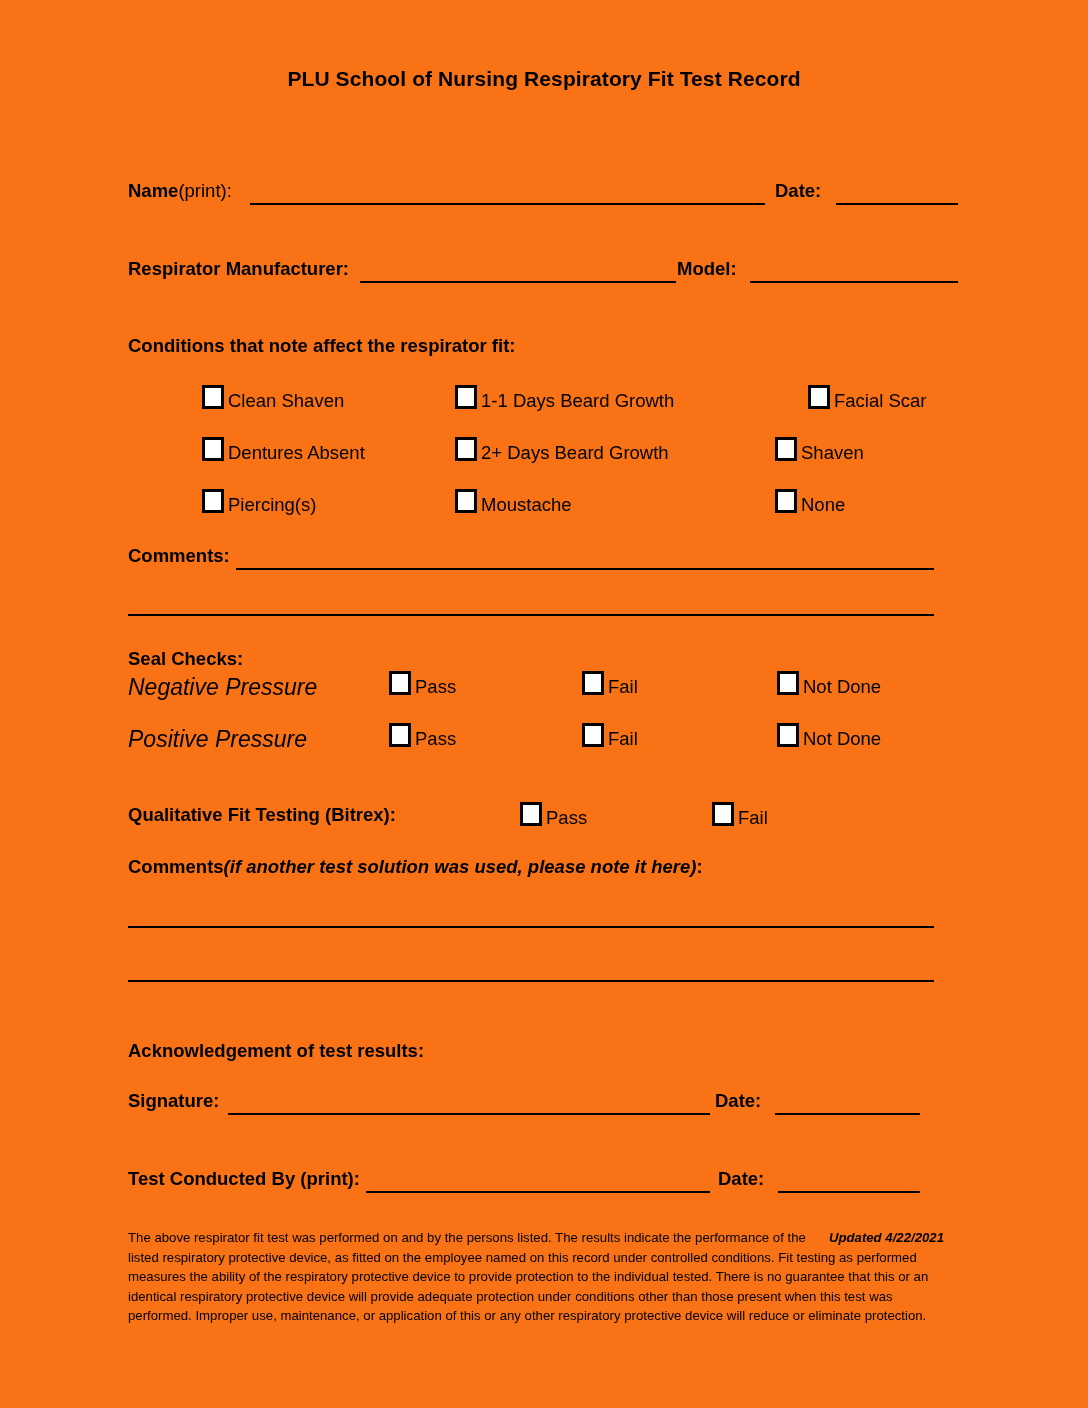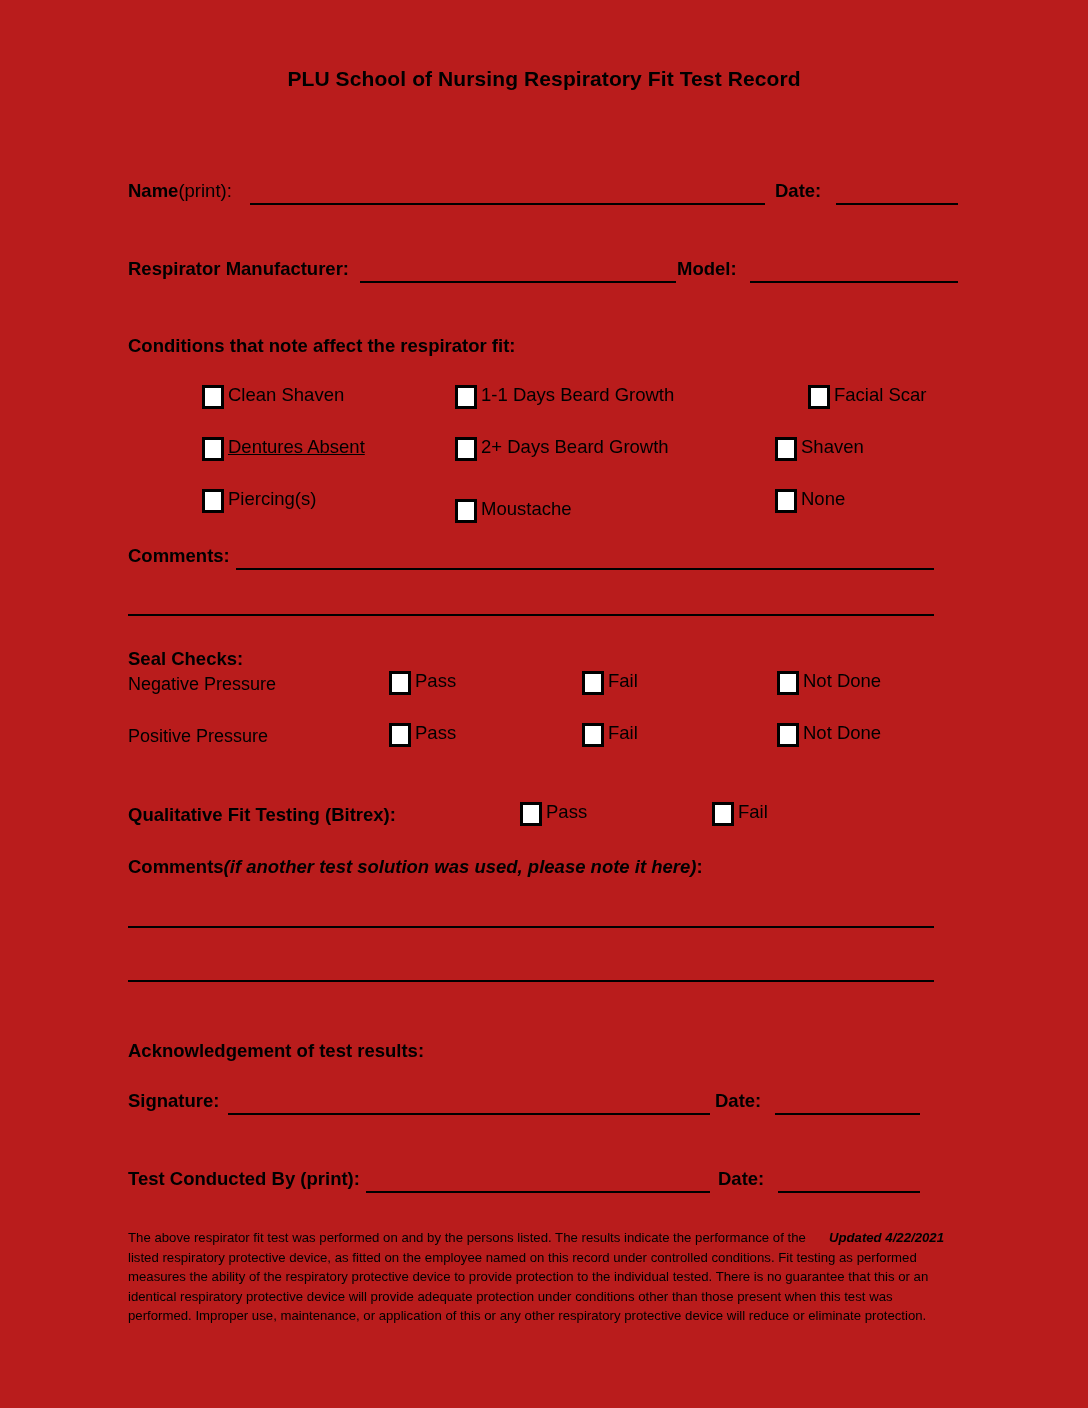--- a/index.html
+++ b/index.html
@@ -13,21 +13,21 @@
     position: relative;
     font-family: "Liberation Sans", sans-serif;
     color: #000000;
     overflow: hidden;
   }
   .page {
     position: absolute;
     left: 0; top: 0;
     width: 1088px;
     height: 1408px;
-    background: #b91c1c;
+    background: #f97316;
   }
 
   
   .doc-title {
     position: absolute;
     left: 0;
     top: 67px;
     width: 1088px;
     text-align: center;
     font-size: 21px;
@@ -70,38 +70,39 @@
     width: 16px;
     height: 18px;
     border: 3px solid #000;
     background: #fff;
     box-sizing: content-box;
     vertical-align: middle;
   }
   .cb-item {
     position: absolute;
     display: flex;
-    align-items: flex-start;
+    align-items: flex-end;
     white-space: nowrap;
     padding-left: 37px;
   }
   .cb-item .cb-label {
     font-size: 18.5px;
     margin-left: 4px;
     line-height: 1;
     position: relative;
     top: 1px;
   }
 
   
   .sc-label {
     position: absolute;
     left: 128px;
-    font-size: 18px;
+    font-size: 23px;
     white-space: nowrap;
+    font-style: italic;
   }
 
   
   .footer {
     position: absolute;
     left: 128px;
     top: 1228px;
     width: 816px;
     font-size: 13.2px;
     line-height: 19.6px;
@@ -151,38 +152,38 @@
   </div>
   <div class="cb-item" style="left:418px; top:385px;">
     <span class="cb"></span>
     <span class="cb-label">1-1 Days Beard Growth</span>
   </div>
   <div class="cb-item" style="left:738px; top:385px;margin-left:33px;">
     <span class="cb"></span>
     <span class="cb-label">Facial Scar</span>
   </div>
 
-  <div class="cb-item" style="left:165px; top:437px;text-decoration:underline;">
+  <div class="cb-item" style="left:165px; top:437px;">
     <span class="cb"></span>
     <span class="cb-label">Dentures Absent</span>
   </div>
   <div class="cb-item" style="left:418px; top:437px;">
     <span class="cb"></span>
     <span class="cb-label">2+ Days Beard Growth</span>
   </div>
   <div class="cb-item" style="left:738px; top:437px;">
     <span class="cb"></span>
     <span class="cb-label">Shaven</span>
   </div>
 
   <div class="cb-item" style="left:165px; top:489px;">
     <span class="cb"></span>
     <span class="cb-label">Piercing(s)</span>
   </div>
-  <div class="cb-item" style="left:418px; top:489px;margin-top:10px;">
+  <div class="cb-item" style="left:418px; top:489px;">
     <span class="cb"></span>
     <span class="cb-label">Moustache</span>
   </div>
   <div class="cb-item" style="left:738px; top:489px;">
     <span class="cb"></span>
     <span class="cb-label">None</span>
   </div>
 
   <div class="row" style="top:545px;">
     <span class="lbl-bold">Comments:</span>

